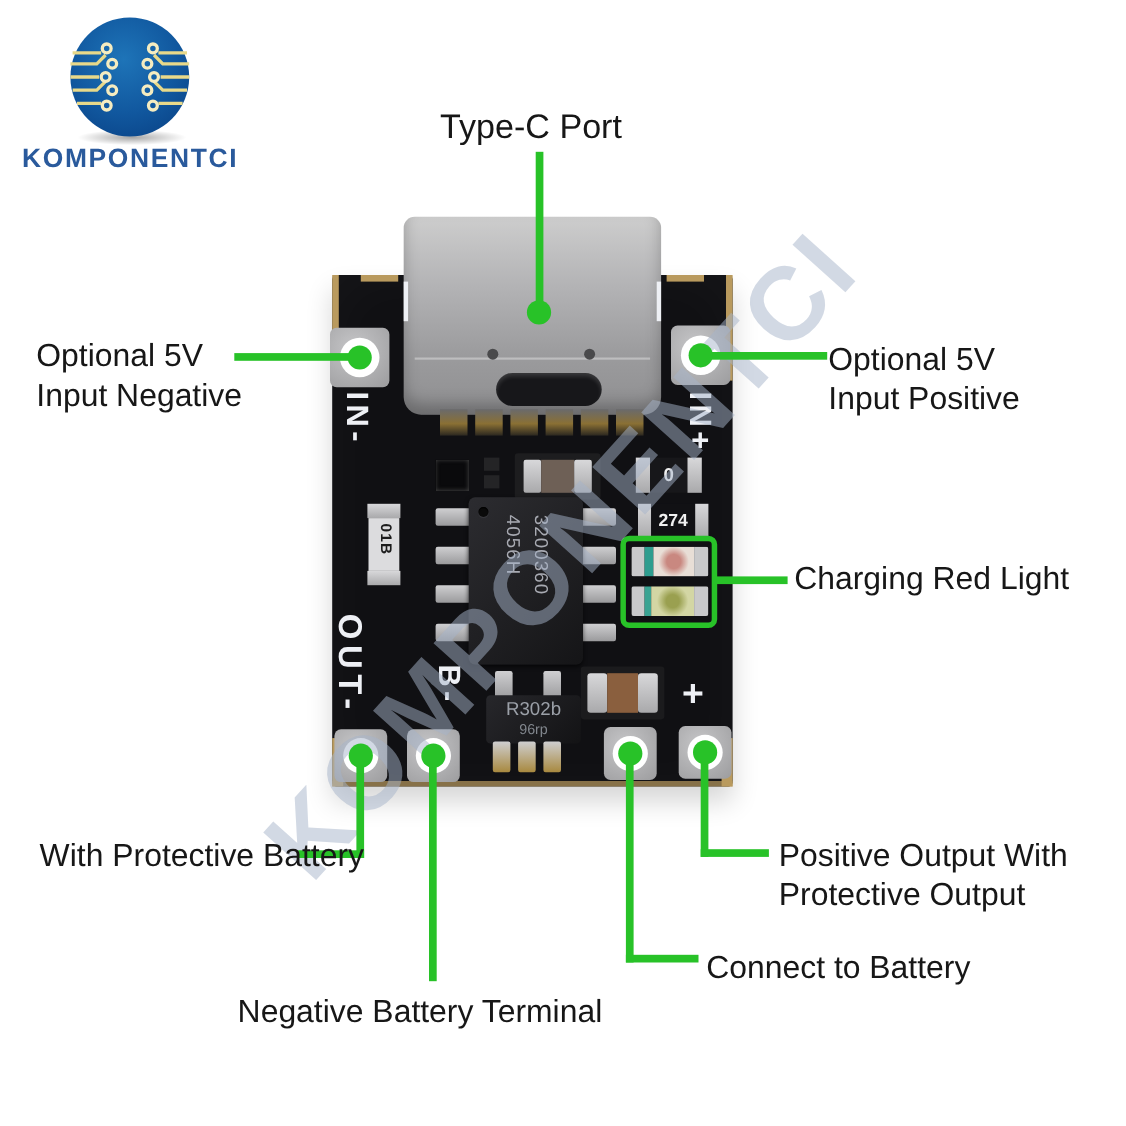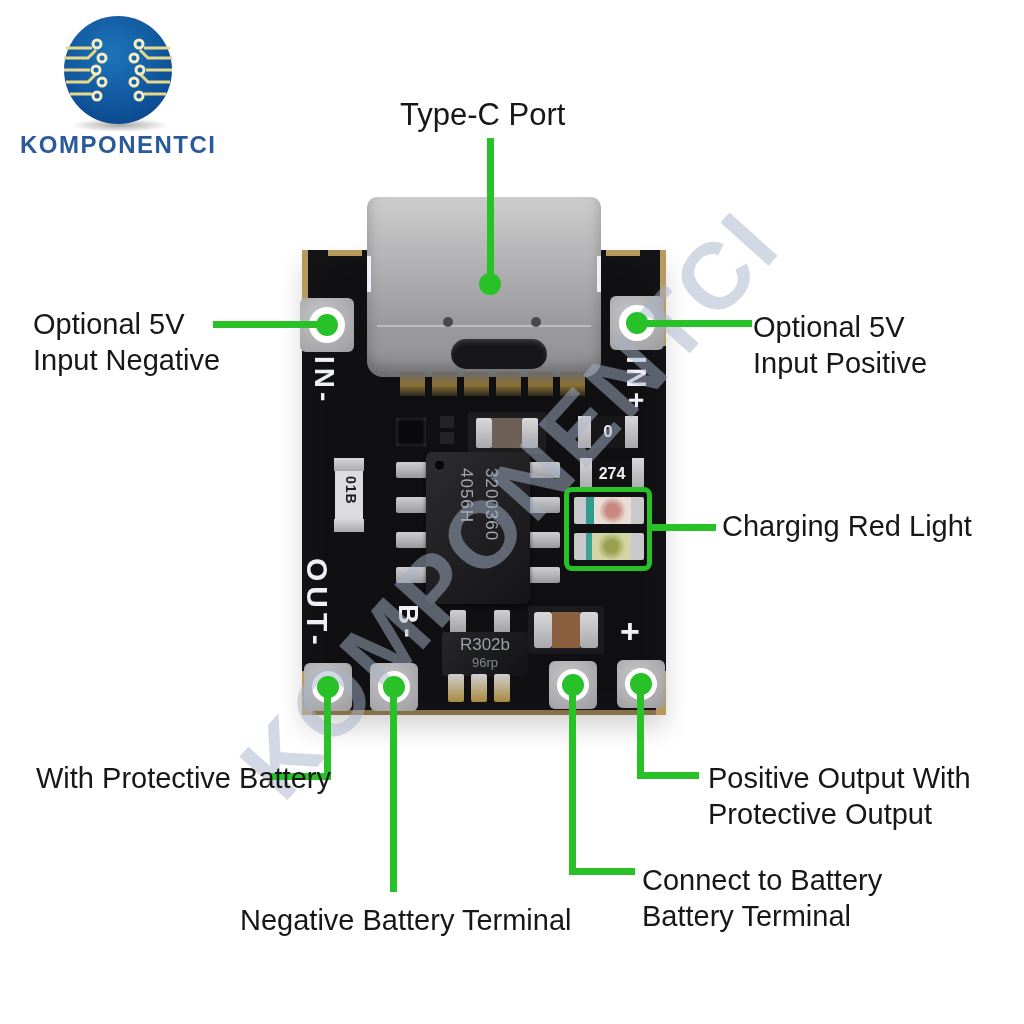--- a/index.html
+++ b/index.html
@@ -202,25 +202,24 @@
   </div>
 
   <div class="lbl" style="left:722px;top:508px;">
     <div>Charging Red Light</div>
   </div>
 
   <div class="lbl" style="left:36px;top:760px;">
     <div>With Protective Battery</div>
   </div>
 
-  <div class="lbl" style="left:216px;top:902px;margin-left:24px;">Negative Battery Terminal</div>
+  <div class="lbl" style="left:216px;top:902px;">Negative Battery Terminal</div>
 
   <div class="lbl" style="left:642px;top:862px;">
     <div>Connect to Battery</div>
-    <div>Battery Terminal</div>
   </div>
 
   <div class="lbl" style="left:708px;top:760px;">
     <div>Positive Output With</div>
     <div>Protective Output</div>
   </div>
 
   <div class="abs" style="left:70px;top:118px;width:100px;height:14px;background:radial-gradient(ellipse at center,rgba(0,0,0,0.35),rgba(0,0,0,0) 70%);"></div>
   <svg class="abs" style="left:62px;top:14px;" width="112" height="112" viewBox="0 0 112 112">
     <defs>

